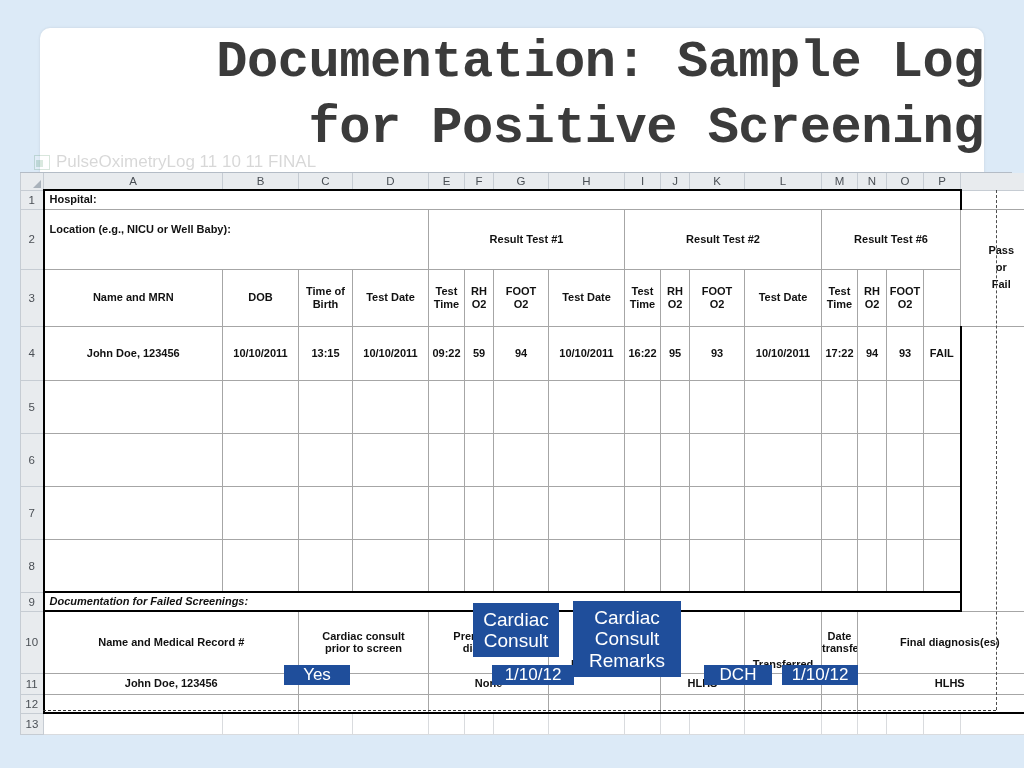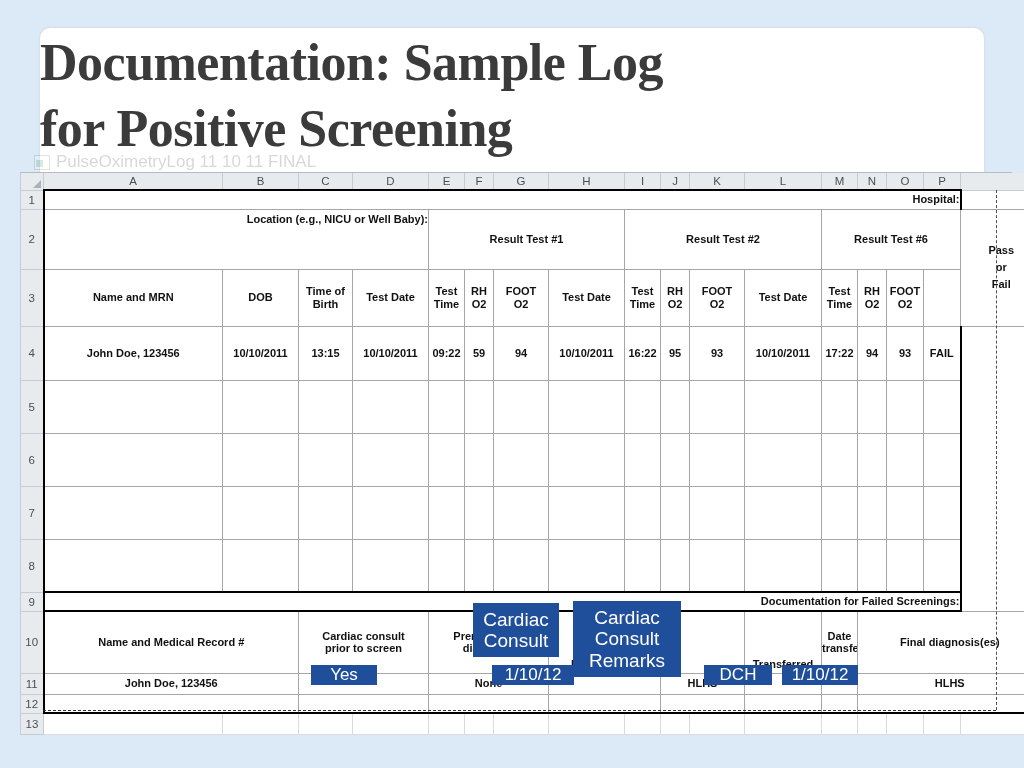--- a/index.html
+++ b/index.html
@@ -27,22 +27,22 @@
     border-radius: 10px;
     box-shadow: 0 0 3px rgba(0,0,0,0.10);
   }
 
   
   #slide-title {
     position: absolute;
     left: 40px;
     top: 30px;
     width: 944px;
-    text-align: left;
-    font-family: Liberation Serif, serif;
+    text-align: right;
+    font-family: Liberation Mono, monospace;
     font-weight: bold;
     font-size: 52px;
     line-height: 1.27;
     color: #3b3b3b;
     letter-spacing: -0.5px;
     white-space: pre-line;
     z-index: 3;
   }
 
   
@@ -156,21 +156,21 @@
   
   .c {
     border: 1px solid #a6a6a6;
     font-size: 11px;
     color: #111111;
     text-align: center;
     font-weight: bold;
     background: #ffffff;
     line-height: 1.15;
   }
-  .c.left { text-align: right; padding-left: 5px; }
+  .c.left { text-align: left; padding-left: 5px; }
   .c.nb { border: none; background: #ffffff; }
   .thick-l { border-left: 2px solid #000000; }
   .thick-r { border-right: 2px solid #000000; }
   .thick-t { border-top: 2px solid #000000; }
   .thick-b { border-bottom: 2px solid #000000; }
 
   
   .outrow .c { border: 1px solid #d9dbde; }
 
   
@@ -269,21 +269,21 @@
       </tr>
 
       <tr style="height:19px">
         <td class="rowhdr">1</td>
         <td class="c left thick-t thick-l thick-r" colspan="16">Hospital:</td>
         <td class="c nb"></td>
       </tr>
 
       <tr style="height:60px">
         <td class="rowhdr">2</td>
-        <td class="c left thick-l" colspan="4" style="vertical-align:top;padding-top:3px">Location (e.g., NICU or Well Baby):</td>
+        <td class="c left thick-l" colspan="4" style="vertical-align:top;padding-top:13px">Location (e.g., NICU or Well Baby):</td>
         <td class="c" colspan="4">Result Test #1</td>
         <td class="c" colspan="4">Result Test #2</td>
         <td class="c" colspan="4">Result Test #6</td>
         <td class="c thick-r" rowspan="2" style="white-space:pre-line;line-height:1.55">Pass
 or
 Fail</td>
         <td class="c nb"></td>
       </tr>
 
       <tr style="height:57px">
@@ -413,21 +413,21 @@
         <td class="c thick-b"></td>
         <td class="c thick-b"></td>
         <td class="c thick-b"></td>
         <td class="c thick-b"></td>
         <td class="c thick-r thick-b"></td>
         <td class="c nb"></td>
       </tr>
 
       <tr style="height:19px">
         <td class="rowhdr">9</td>
-        <td class="c left thick-l thick-r thick-b" colspan="16" style="">Documentation for Failed Screenings:</td>
+        <td class="c left thick-l thick-r thick-b" colspan="16" style="font-style:italic">Documentation for Failed Screenings:</td>
         <td class="c nb"></td>
       </tr>
 
       <tr style="height:62px">
         <td class="rowhdr">10</td>
         <td class="c thick-l" colspan="2">Name and Medical Record #</td>
         <td class="c" colspan="2" style="white-space:pre-line">Cardiac consult
 prior to screen</td>
         <td class="c" colspan="3" style="white-space:pre-line">Prenatal CHD
 diagnosis</td>
@@ -495,21 +495,21 @@
 
   </div>
 
   <div class="hilite big" style="left:453px; top:450px; width:86px; height:54px; white-space:pre-line;">Cardiac
 Consult</div>
 
   <div class="hilite big" style="left:553px; top:448px; width:108px; height:76px; white-space:pre-line;">Cardiac
 Consult
 Remarks</div>
 
-  <div class="hilite val" style="left:264px; top:512px; width:66px; height:20px;margin-left:27px;">Yes</div>
+  <div class="hilite val" style="left:264px; top:512px; width:66px; height:20px;">Yes</div>
 
   <div class="hilite val" style="left:472px; top:512px; width:82px; height:20px;">1/10/12</div>
 
   <div class="hilite val" style="left:684px; top:512px; width:68px; height:20px;">DCH</div>
 
   <div class="hilite val" style="left:762px; top:512px; width:76px; height:20px;">1/10/12</div>
 
 </div>
 
 </body></html>

